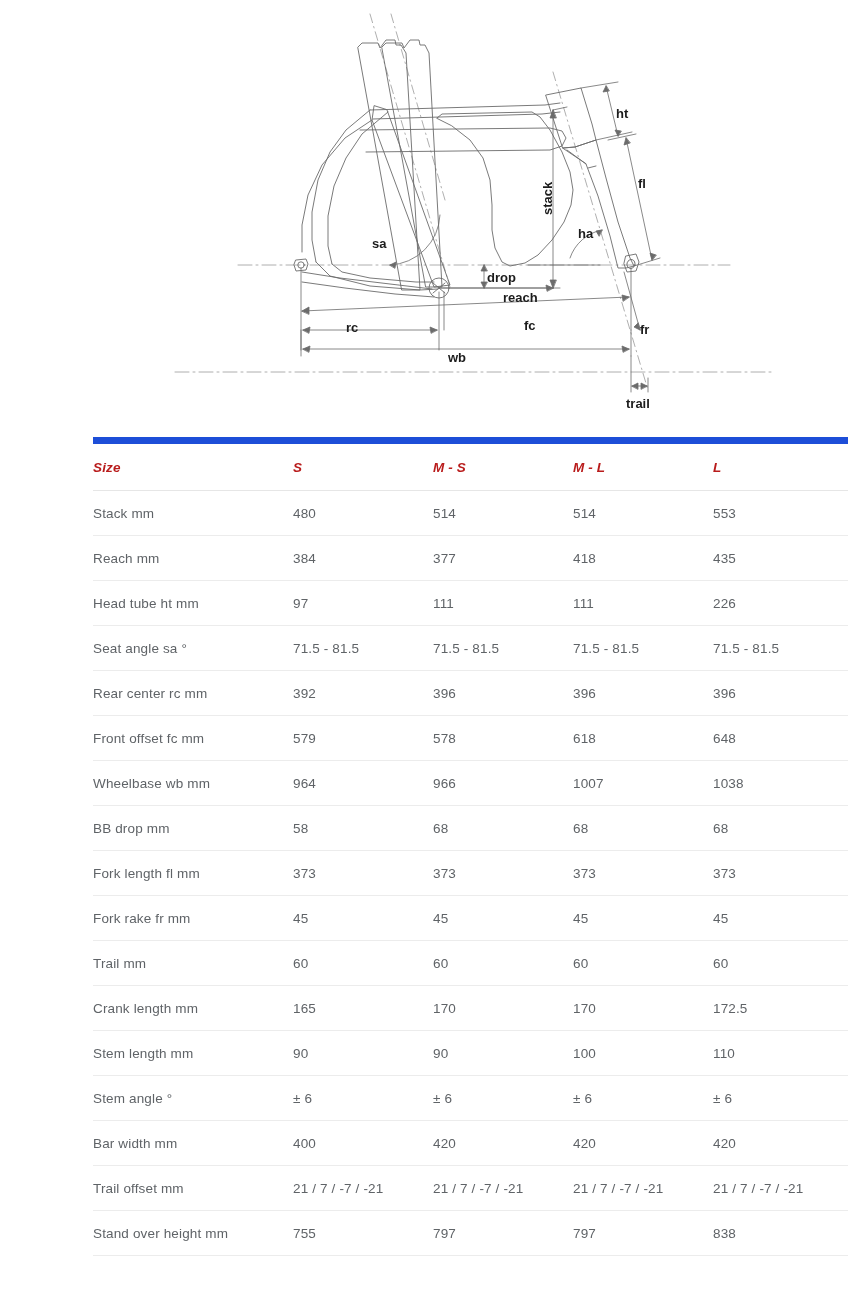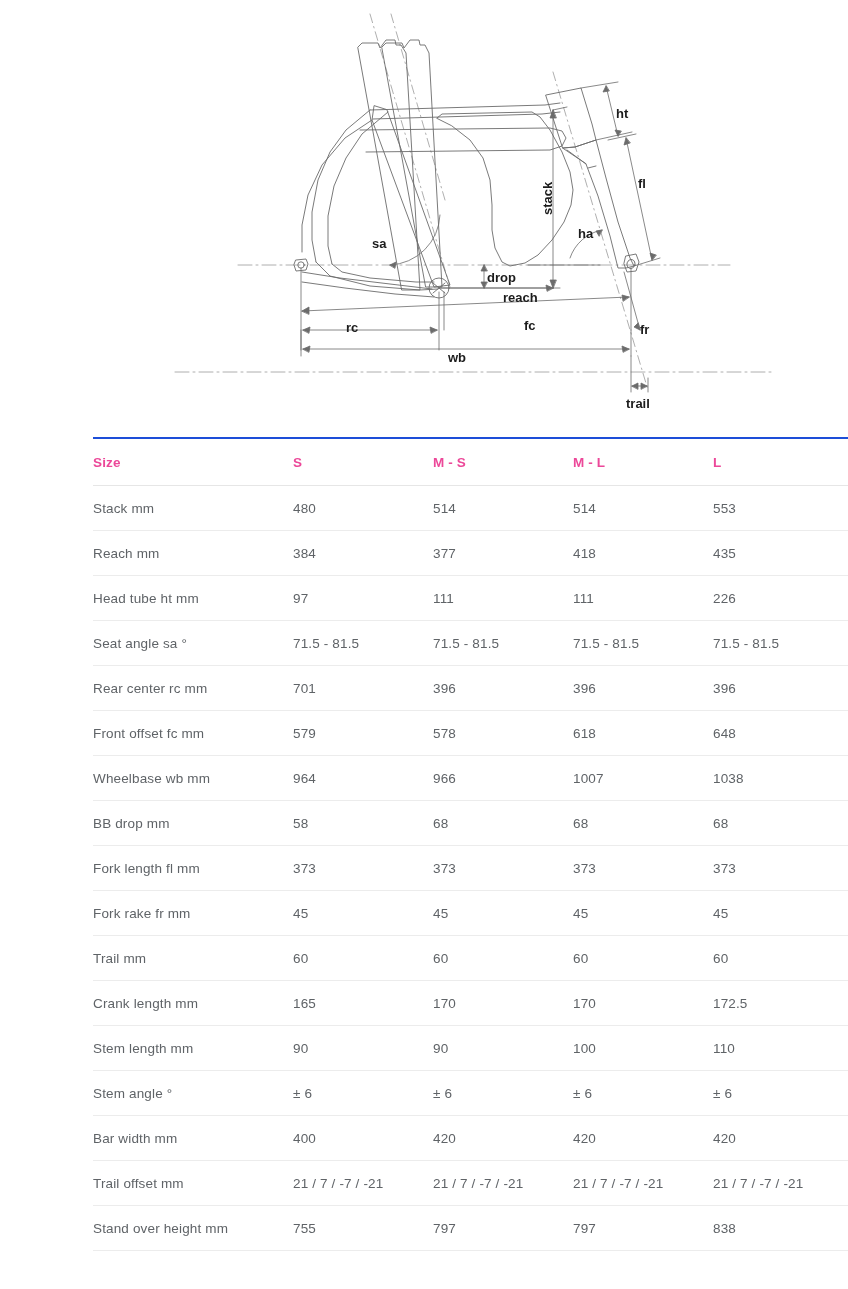--- a/index.html
+++ b/index.html
@@ -69,24 +69,25 @@
     padding: 0;
     height: 44px;
     font-size: 13.5px;
     font-weight: normal;
     color: #5f6367;
     letter-spacing: 0.15px;
     white-space: nowrap;
   }
   table.spec-table thead th {
     height: 46px;
-    color: #ec4899;
+    color: #b91c1c;
     font-weight: bold;
-    border-top: 2px solid #1d4ed8;
+    border-top: 7px solid #1d4ed8;
     border-bottom: 1px solid #e6e6e6;
+    font-style: italic;
   }
   table.spec-table tbody tr td {
     border-top: none;
     border-bottom: 1px solid #ececec;
   }
   table.spec-table tbody tr:last-child td {
     border-bottom: 1px solid #ececec;
   }
   .cell-pad-label { padding-left: 12px; }
   .cell-pad-val   { padding-left: 5px; }
@@ -341,21 +342,21 @@
         </tr>
         <tr>
           <td class="cell-pad-label">Seat angle sa °</td>
           <td class="cell-pad-val">71.5 - 81.5</td>
           <td class="cell-pad-val">71.5 - 81.5</td>
           <td class="cell-pad-val">71.5 - 81.5</td>
           <td class="cell-pad-val">71.5 - 81.5</td>
         </tr>
         <tr>
           <td class="cell-pad-label">Rear center rc mm</td>
-          <td class="cell-pad-val">701</td>
+          <td class="cell-pad-val">392</td>
           <td class="cell-pad-val">396</td>
           <td class="cell-pad-val">396</td>
           <td class="cell-pad-val">396</td>
         </tr>
         <tr>
           <td class="cell-pad-label">Front offset fc mm</td>
           <td class="cell-pad-val">579</td>
           <td class="cell-pad-val">578</td>
           <td class="cell-pad-val">618</td>
           <td class="cell-pad-val">648</td>

